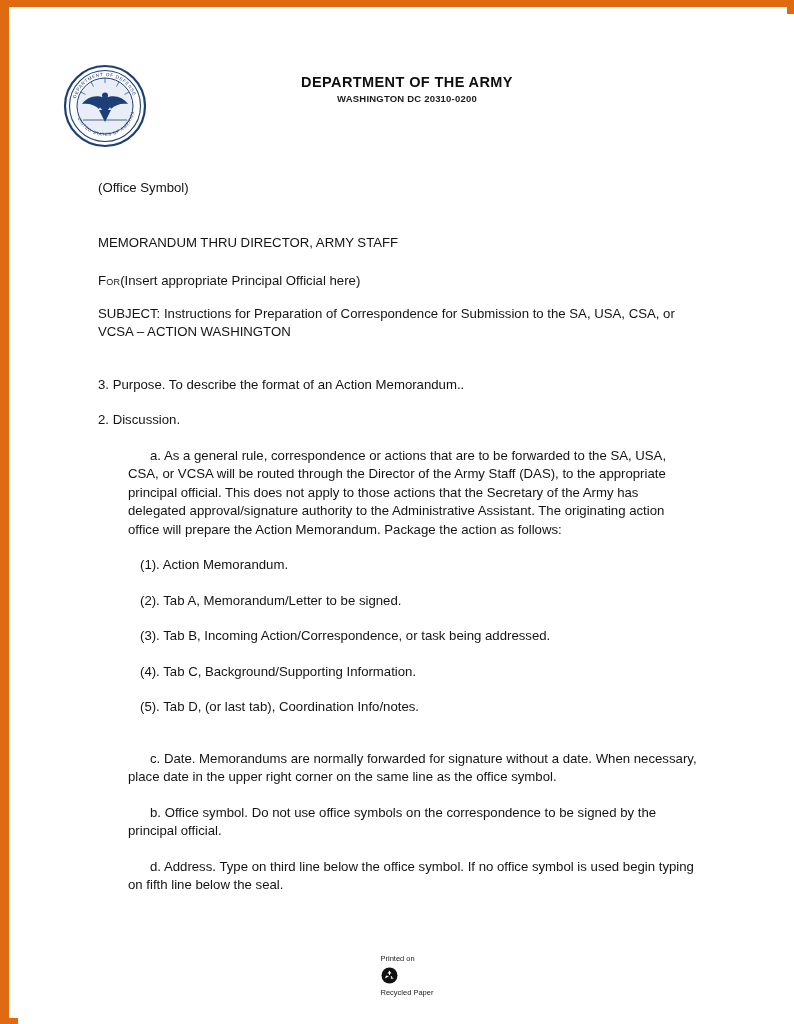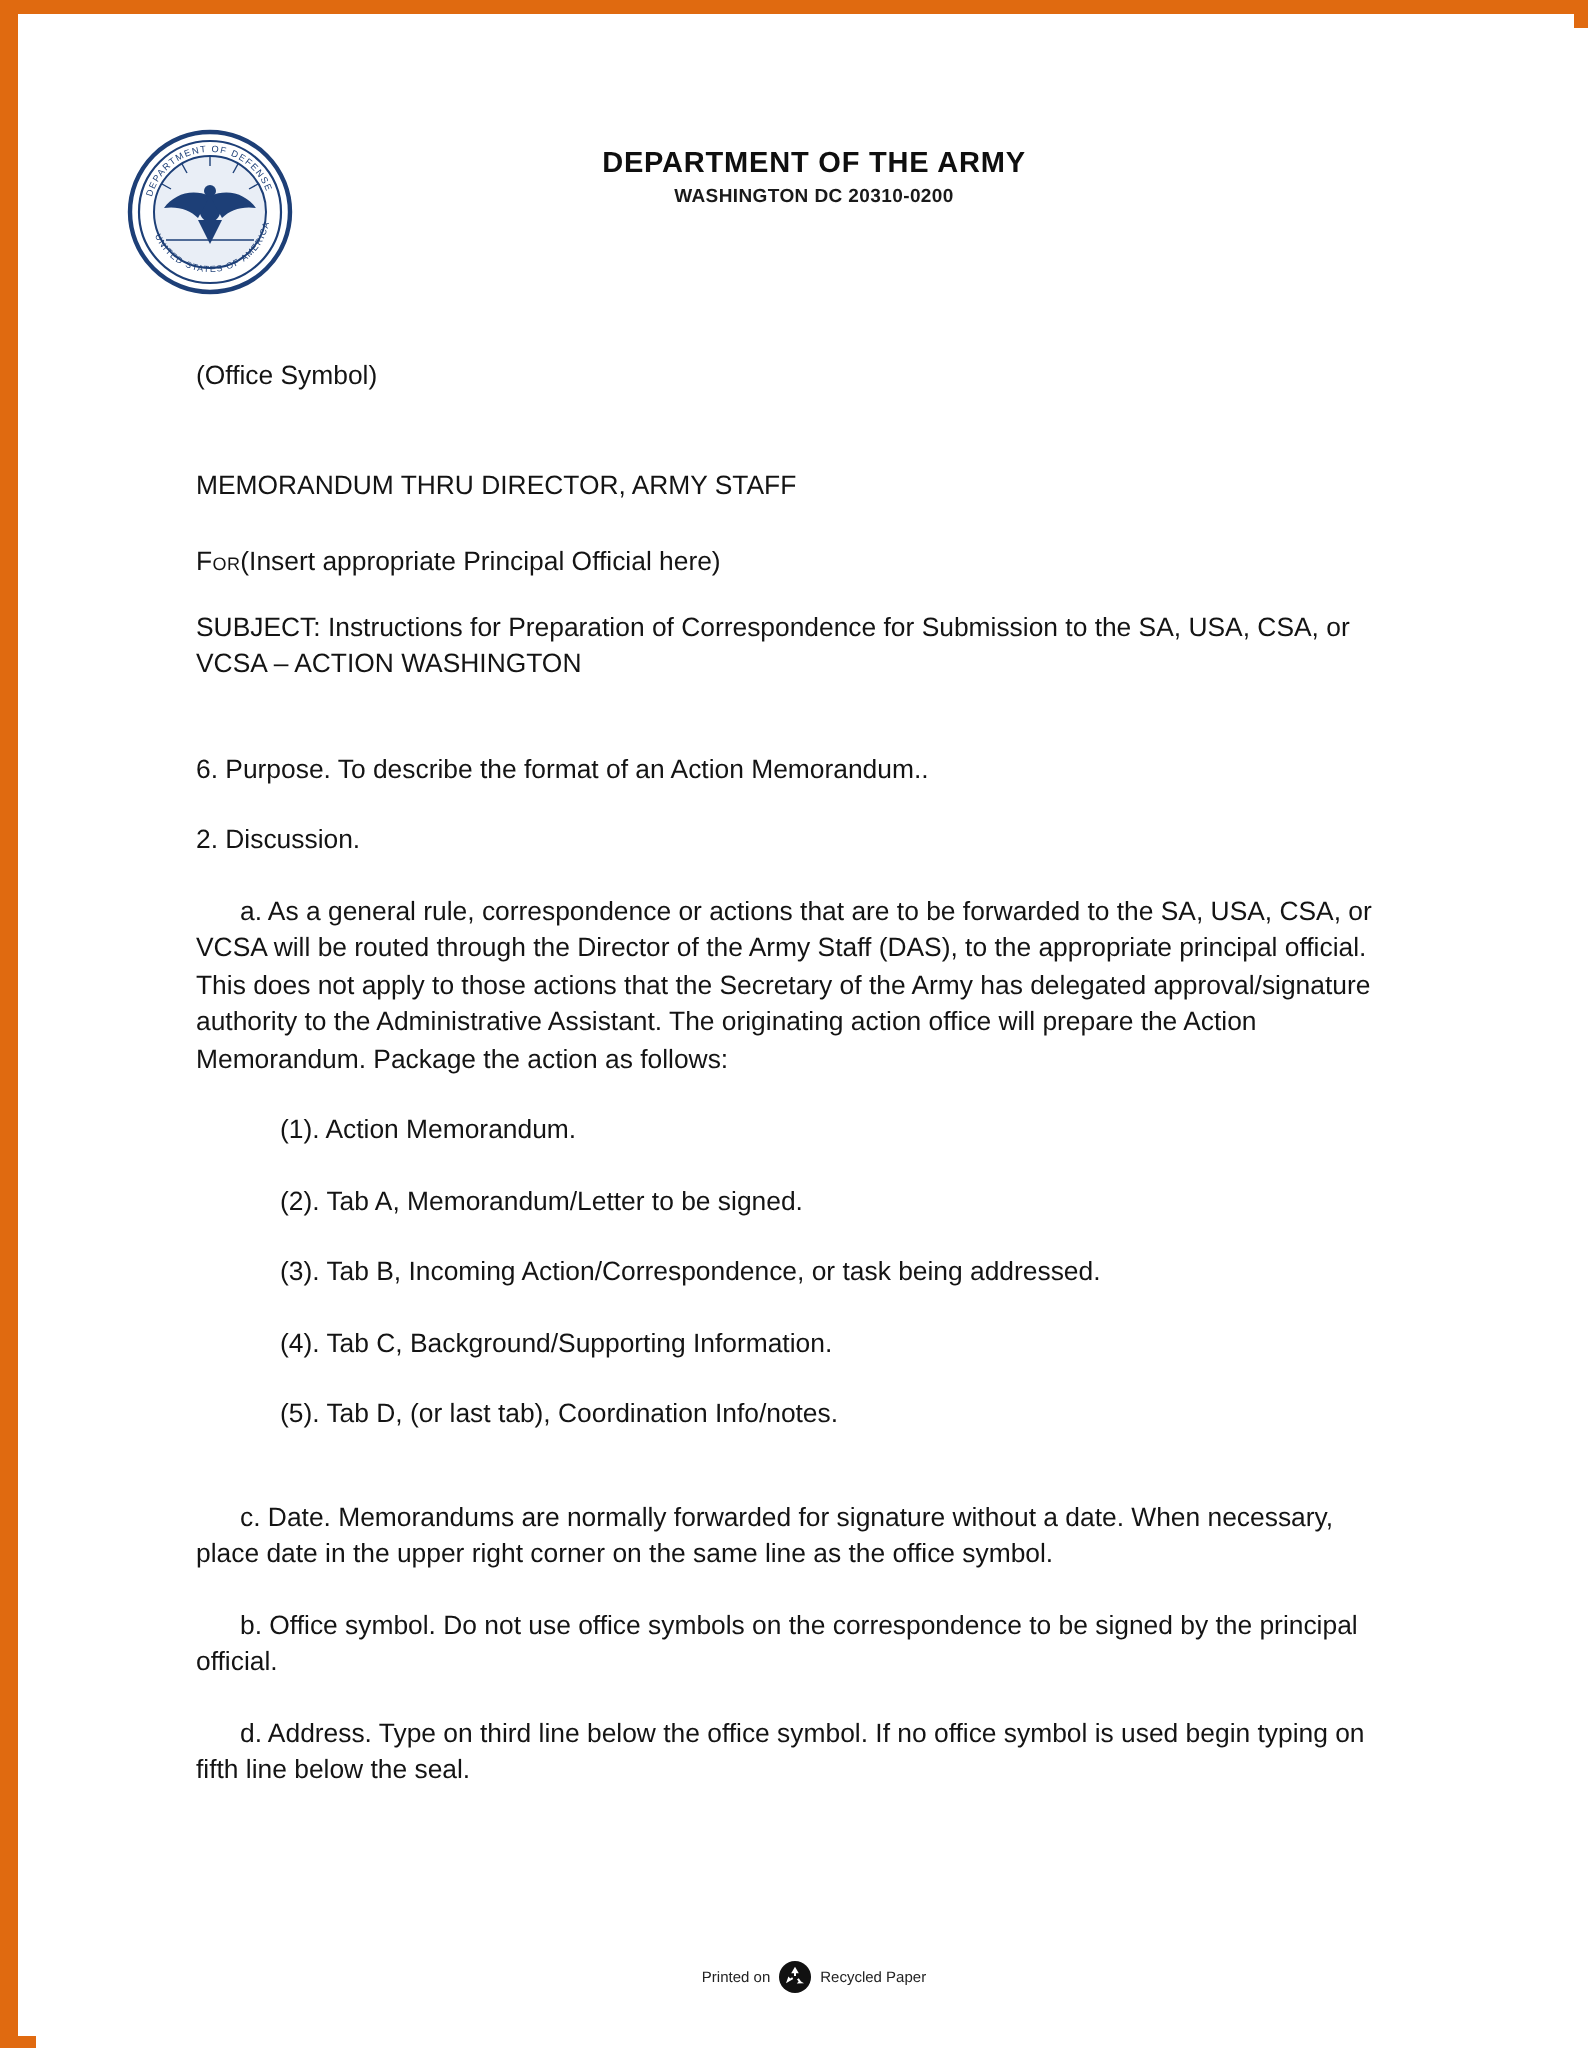--- a/index.html
+++ b/index.html
@@ -95,43 +95,44 @@
   .office-symbol { margin-bottom: 36px; }
   .memo-thru { margin-bottom: 20px; }
   .for-line { margin-bottom: 14px; }
   .for-word {
     font-variant: small-caps;
     font-size: 13.2px;
     letter-spacing: 0.2px;
   }
   .subject { margin-bottom: 34px; }
   .para { margin: 0 0 17px 0; }
-  .para.indent { text-indent: 22px; }
+  .para.indent { text-indent: 22px; margin-left: 30px; }
   .sub-list { margin: 0 0 17px 0; }
   .sub-item {
     margin: 0 0 17px 0;
     padding-left: 42px;
   }
   .sub-item:last-child { margin-bottom: 0; }
   .gap-after-list { height: 16px; }
 
   
   .footer {
     position: absolute;
     left: 0;
     bottom: 28px;
     width: 778px;
     text-align: center;
     font-size: 7.5px;
     color: #222;
   }
   .footer-inline {
     display: inline-flex;
-    align-items: center;
+    align-items: flex-start;
     gap: 4px;
+    flex-direction: column;
   }
   .recycle-badge {
     width: 17px;
     height: 17px;
     display: inline-block;
     vertical-align: middle;
   }
 </style>
 </head>
 <body>
@@ -184,21 +185,21 @@
       <div class="blk office-symbol">(Office Symbol)</div>
 
       <div class="blk memo-thru">MEMORANDUM THRU DIRECTOR, ARMY STAFF</div>
 
       <div class="blk for-line">
         <span class="for-word">For</span><span>(Insert appropriate Principal Official here)</span>
       </div>
 
       <div class="blk subject">SUBJECT:  Instructions for Preparation of Correspondence for Submission to the SA, USA, CSA, or VCSA – ACTION WASHINGTON</div>
 
-      <div class="para">6.  Purpose.  To describe the format of an Action Memorandum..</div>
+      <div class="para">3.  Purpose.  To describe the format of an Action Memorandum..</div>
 
       <div class="para">2.  Discussion.</div>
 
       <div class="para indent">a.  As a general rule, correspondence or actions that are to be forwarded to the SA, USA, CSA, or VCSA will be routed through the Director of the Army Staff (DAS), to the appropriate principal official.  This does not apply to those actions that the Secretary of the Army has delegated approval/signature authority to the Administrative Assistant.  The originating action office will prepare the Action Memorandum.  Package the action as follows:</div>
 
       <div class="sub-list">
         <div class="sub-item">(1).  Action Memorandum.</div>
         <div class="sub-item">(2).  Tab A, Memorandum/Letter to be signed.</div>
         <div class="sub-item">(3).  Tab B, Incoming Action/Correspondence, or task being addressed.</div>
         <div class="sub-item">(4).  Tab C, Background/Supporting Information.</div>

